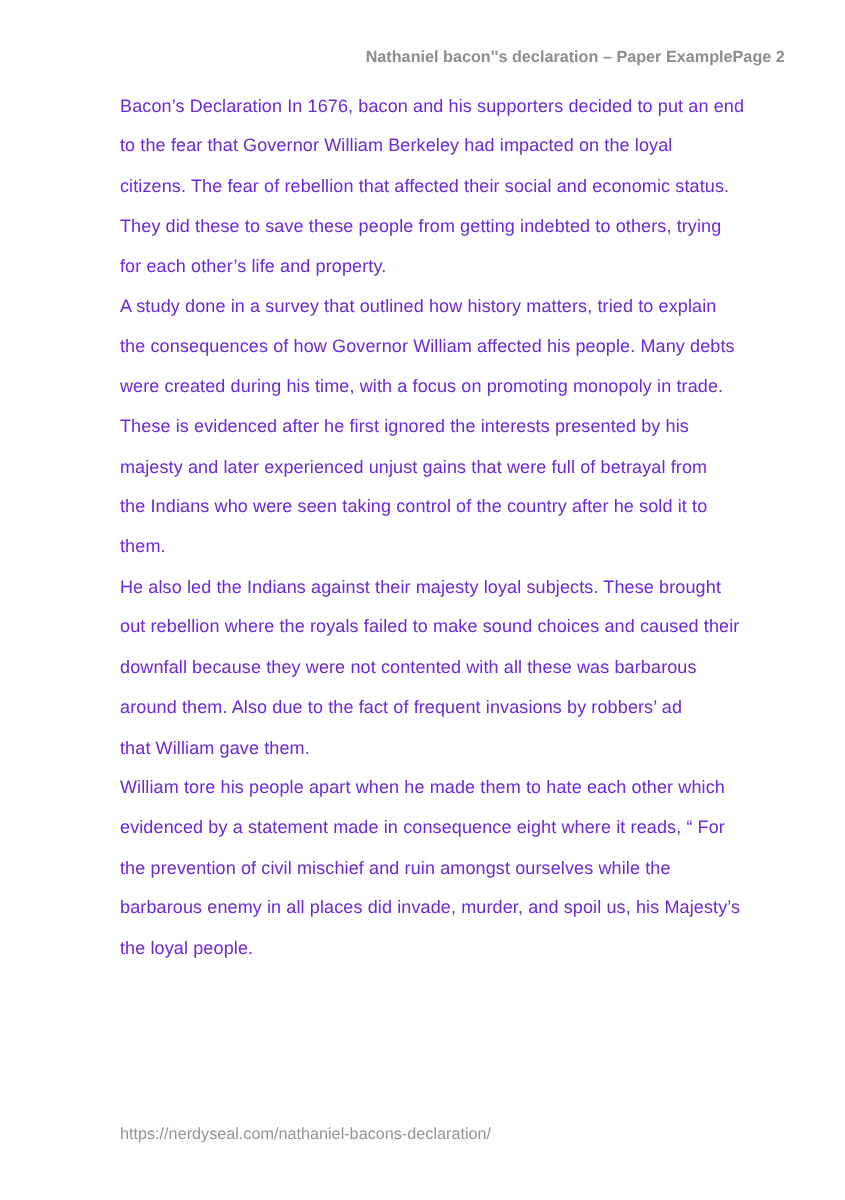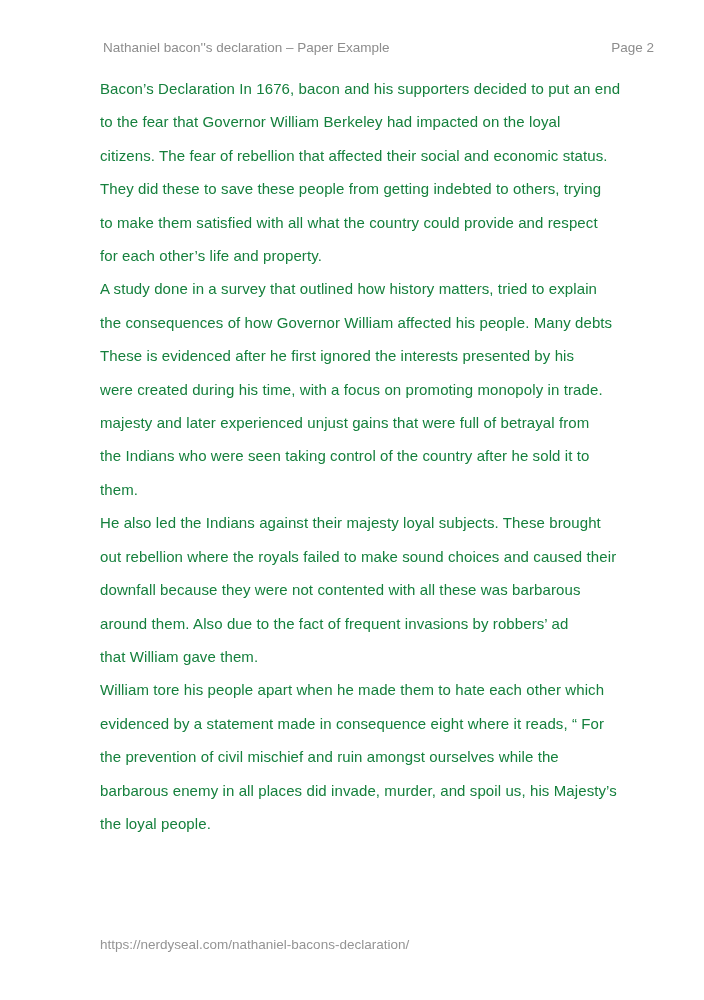--- a/index.html
+++ b/index.html
@@ -10,32 +10,33 @@
     position: relative;
     overflow: hidden;
     font-family: "Liberation Sans", sans-serif;
   }
   .page-header {
     position: absolute;
     top: 40px;
     left: 103px;
     right: 50px;
     display: flex;
-    justify-content: space-between;
+    justify-content: flex-end;
     align-items: baseline;
     color: #8d8d8d;
     font-size: 13.5px;
     line-height: 16px;
+    font-weight: bold;
   }
   .doc-body {
     position: absolute;
     top: 72px;
     left: 100px;
     right: 40px;
-    color: #15803d;
+    color: #6d28d9;
     font-size: 15px;
   }
   .paragraph { margin: 0; }
   .line {
     line-height: 33.4px;
     white-space: nowrap;
     letter-spacing: 0.1px;
   }
   .page-footer {
     position: absolute;
@@ -54,28 +55,27 @@
   <span>Nathaniel bacon''s declaration – Paper Example</span>
   <span>Page 2</span>
 </div>
 
 <div class="doc-body">
     <div class="paragraph">
       <div class="line">Bacon’s Declaration In 1676, bacon and his supporters decided to put an end</div>
       <div class="line">to the fear that Governor William Berkeley had impacted on the loyal</div>
       <div class="line">citizens. The fear of rebellion that affected their social and economic status.</div>
       <div class="line">They did these to save these people from getting indebted to others, trying</div>
-      <div class="line">to make them satisfied with all what the country could provide and respect</div>
       <div class="line">for each other’s life and property.</div>
     </div>
     <div class="paragraph">
       <div class="line">A study done in a survey that outlined how history matters, tried to explain</div>
       <div class="line">the consequences of how Governor William affected his people. Many debts</div>
+      <div class="line">were created during his time, with a focus on promoting monopoly in trade.</div>
       <div class="line">These is evidenced after he first ignored the interests presented by his</div>
-      <div class="line">were created during his time, with a focus on promoting monopoly in trade.</div>
       <div class="line">majesty and later experienced unjust gains that were full of betrayal from</div>
       <div class="line">the Indians who were seen taking control of the country after he sold it to</div>
       <div class="line">them.</div>
     </div>
     <div class="paragraph">
       <div class="line">He also led the Indians against their majesty loyal subjects. These brought</div>
       <div class="line">out rebellion where the royals failed to make sound choices and caused their</div>
       <div class="line">downfall because they were not contented with all these was barbarous</div>
       <div class="line">around them. Also due to the fact of frequent invasions by robbers’ ad</div>
       <div class="line">that William gave them.</div>

